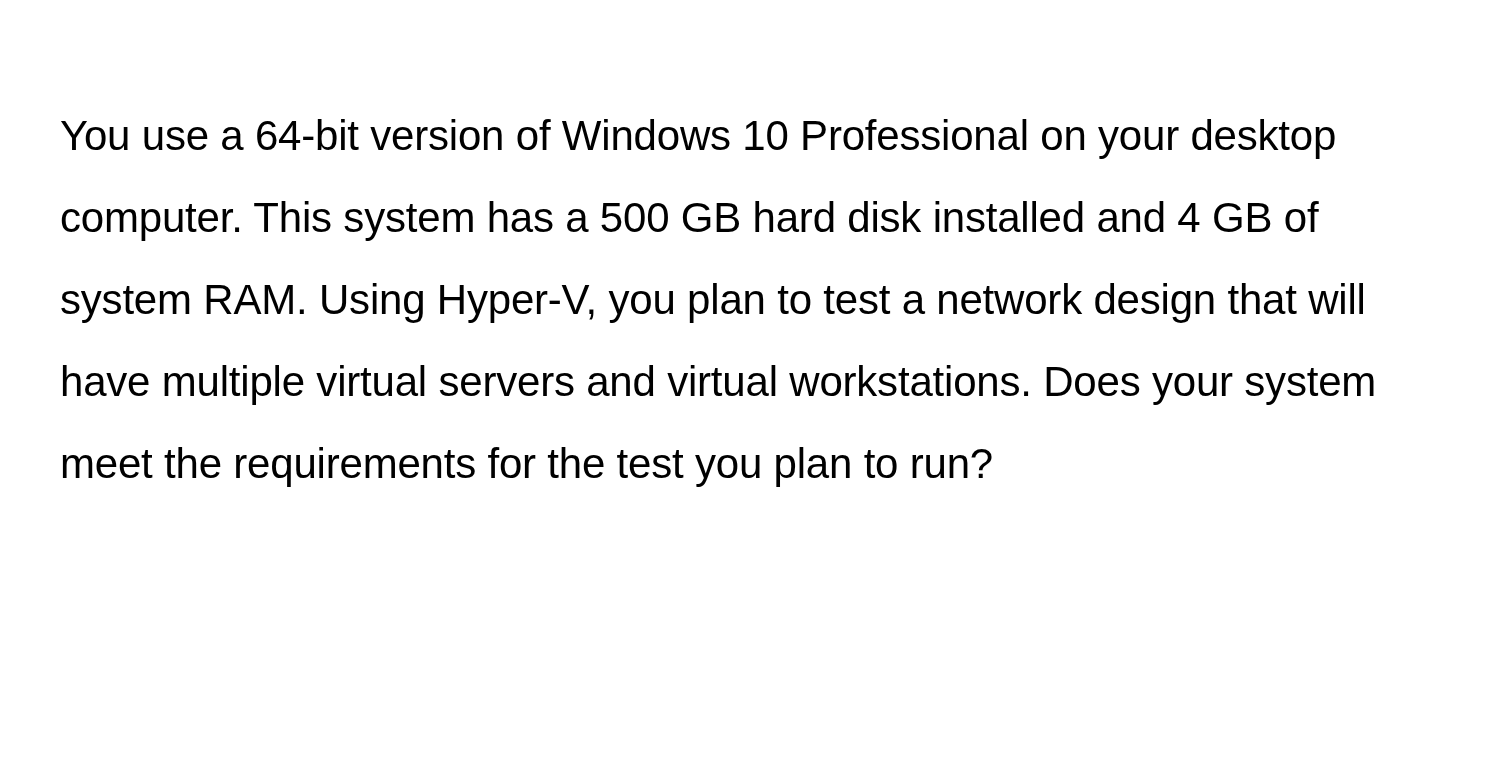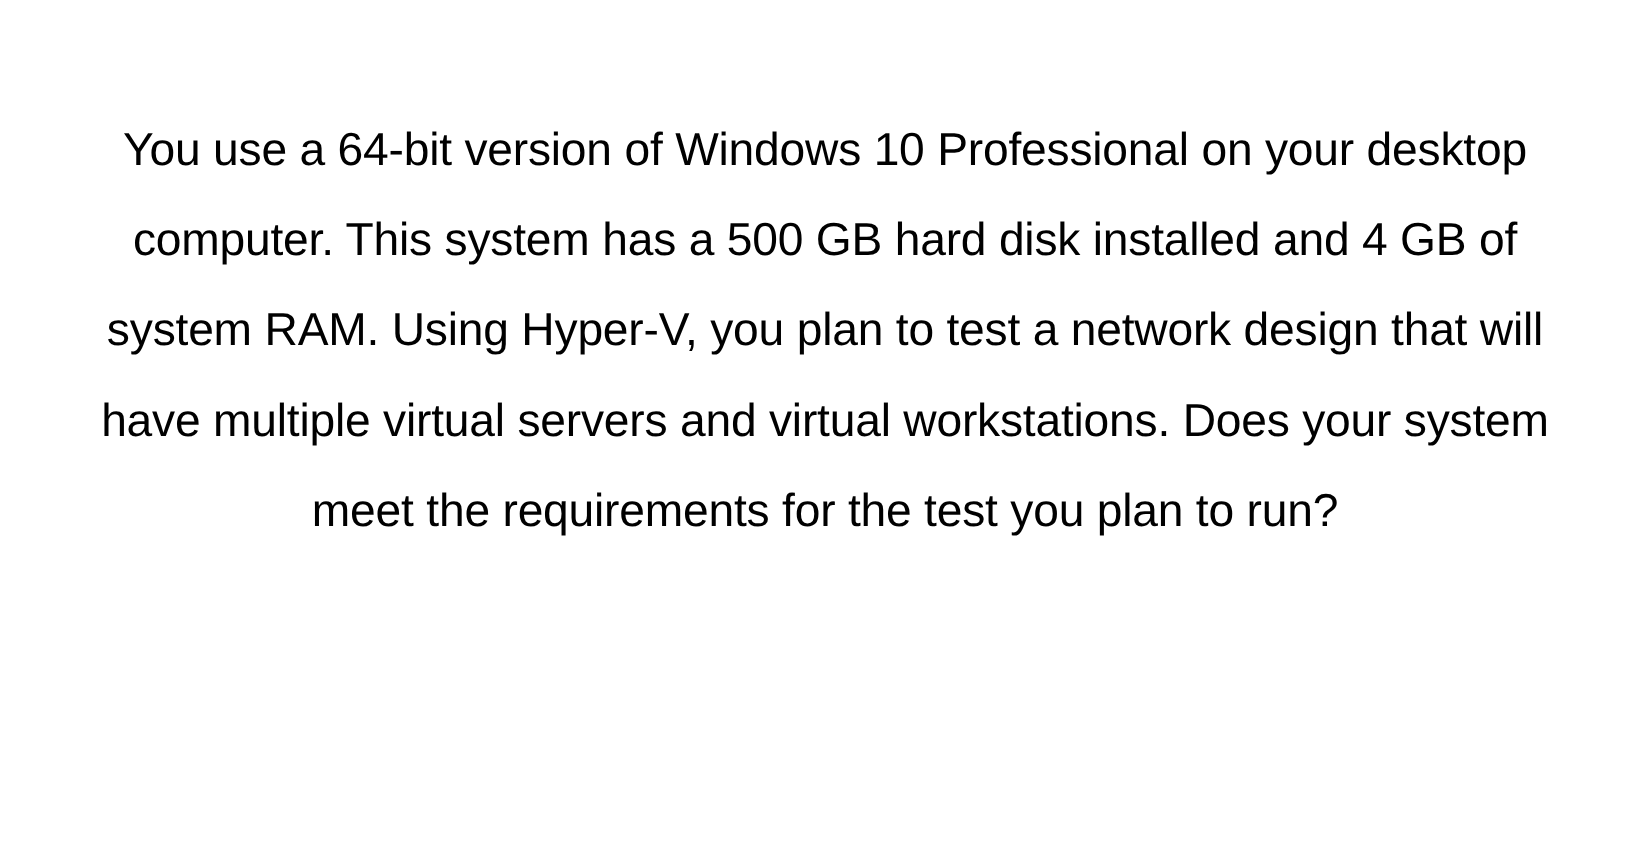--- a/index.html
+++ b/index.html
@@ -1,19 +1,18 @@
 <!DOCTYPE html>
 <html><head>
   <meta charset="utf-8">
   <style>
     * {
       margin: 0;
       padding: 0;
       box-sizing: border-box;
-      text-align: center;
     }
     body {
       width: 1500px;
       height: 776px;
       background: #ffffff;
       font-family: -apple-system, BlinkMacSystemFont, "Segoe UI", Helvetica, Arial, sans-serif;
       padding: 95px 60px 60px 60px;
     }
     .question-text {
       font-size: 42px;

